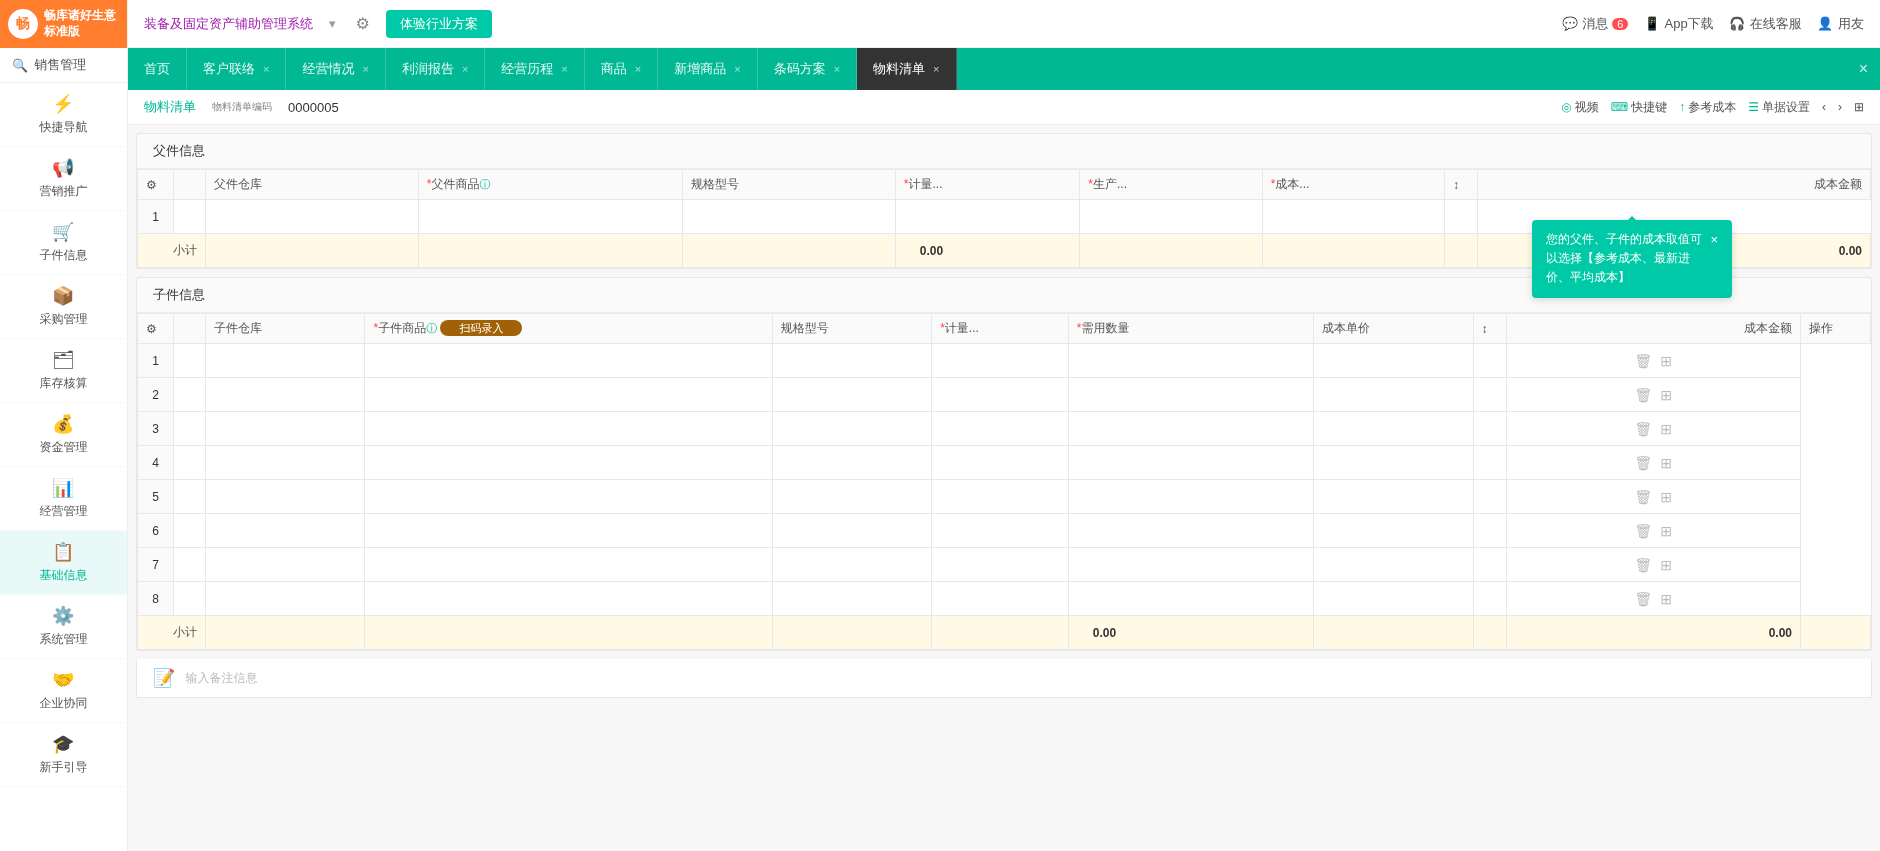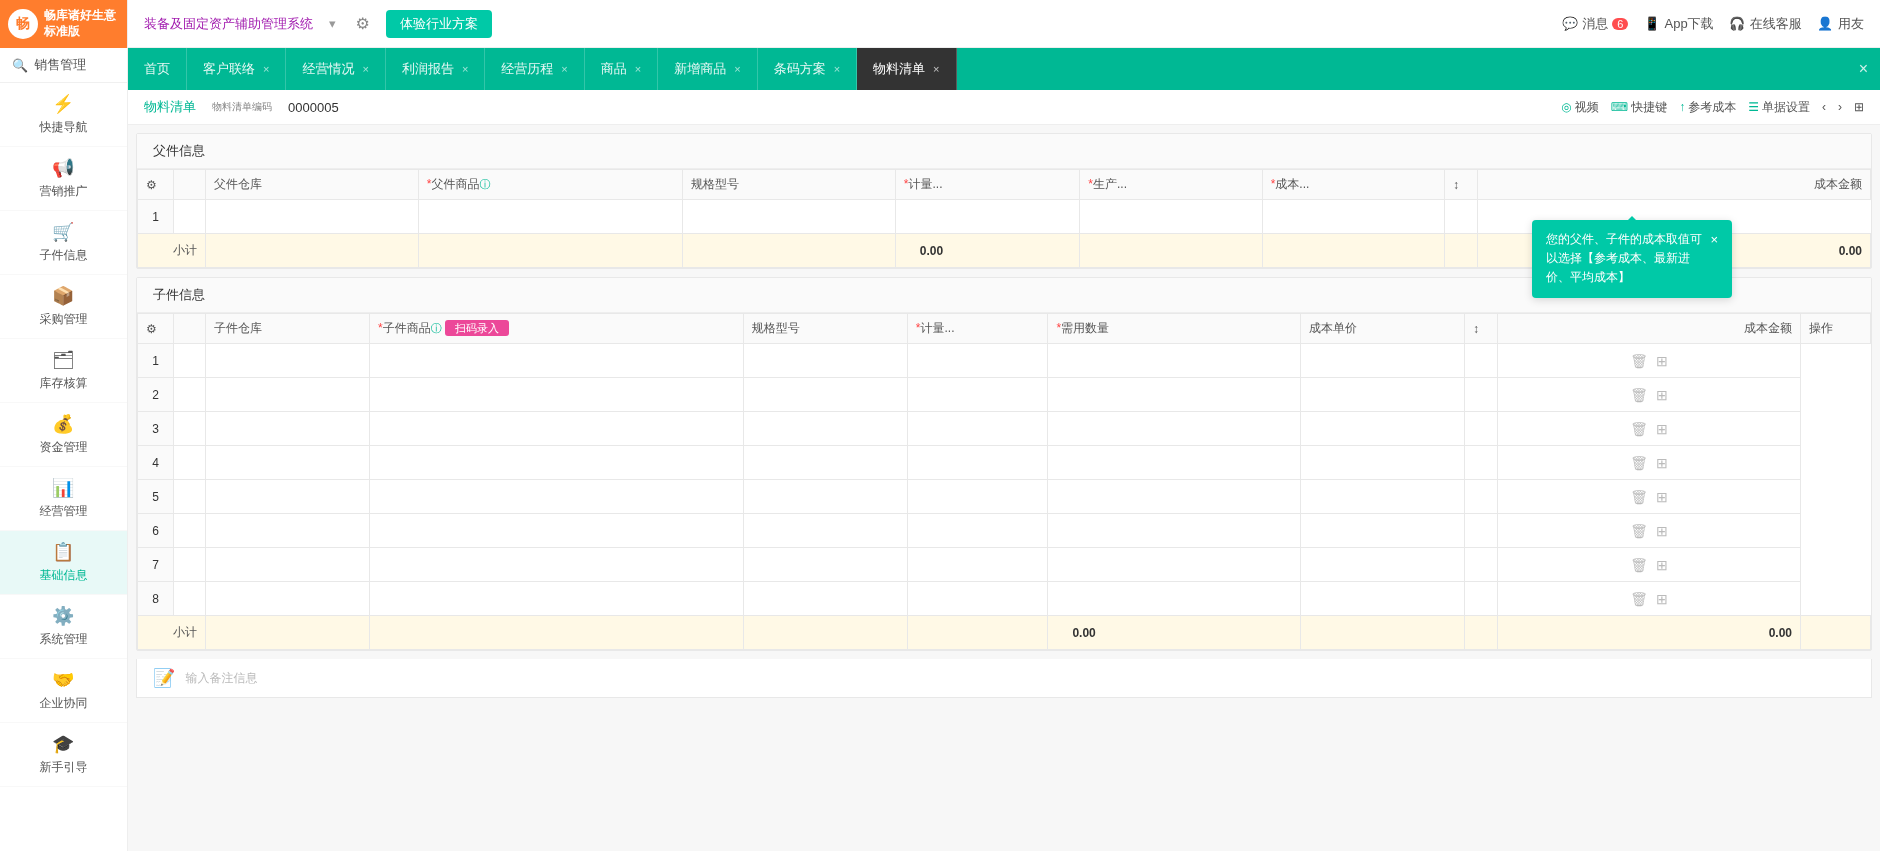--- a/index.html
+++ b/index.html
@@ -258,24 +258,24 @@
     }
 
     .action-icons {
       display: flex; gap: 8px; justify-content: center;
       color: #bbb;
       font-size: 14px;
     }
     .action-icon { cursor: pointer; }
 
     .scan-badge {
-      background: #ec4899;
+      background: #a16207;
       color: #fff;
-      border-radius: 3px;
-      padding: 2px 10px;
+      border-radius: 8px;
+      padding: 2px 19px;
       font-size: 11px;
       cursor: pointer;
     }
 
     
     .tooltip-box {
       position: absolute;
       top: 130px;
       right: 148px;
       background: #00c9a7;

